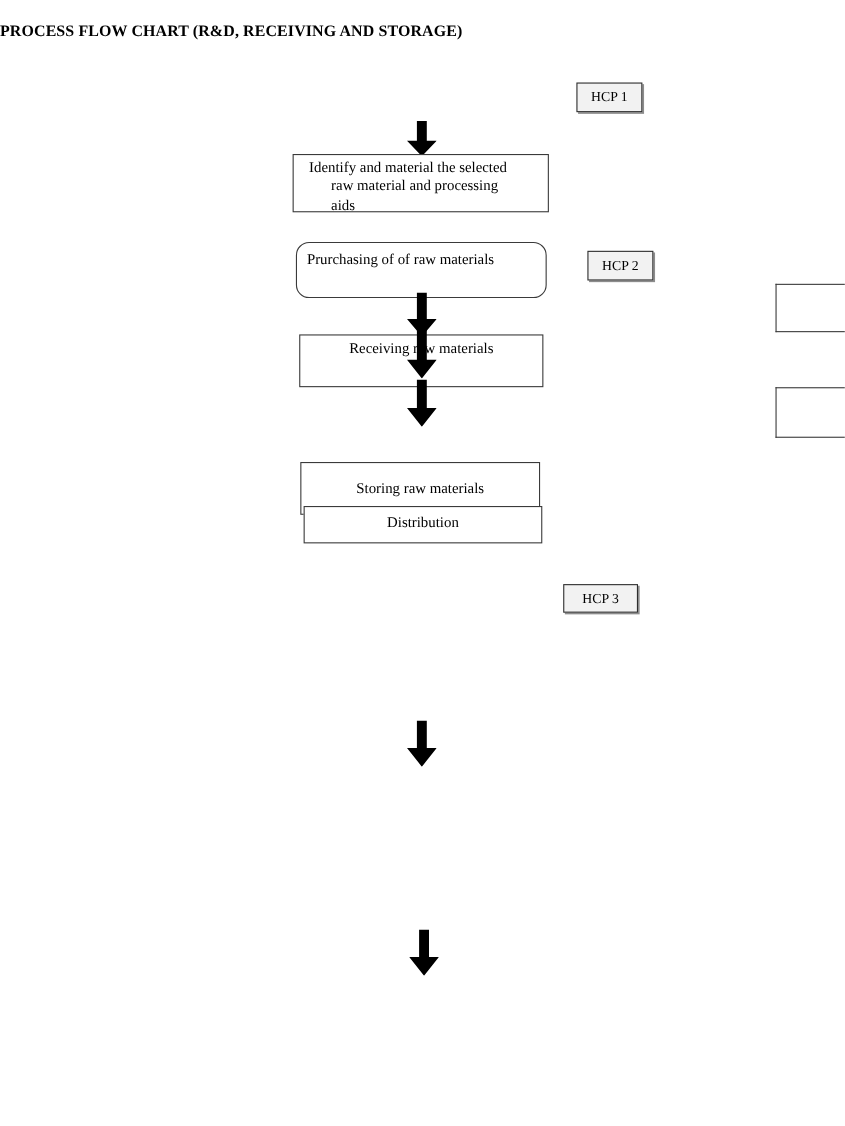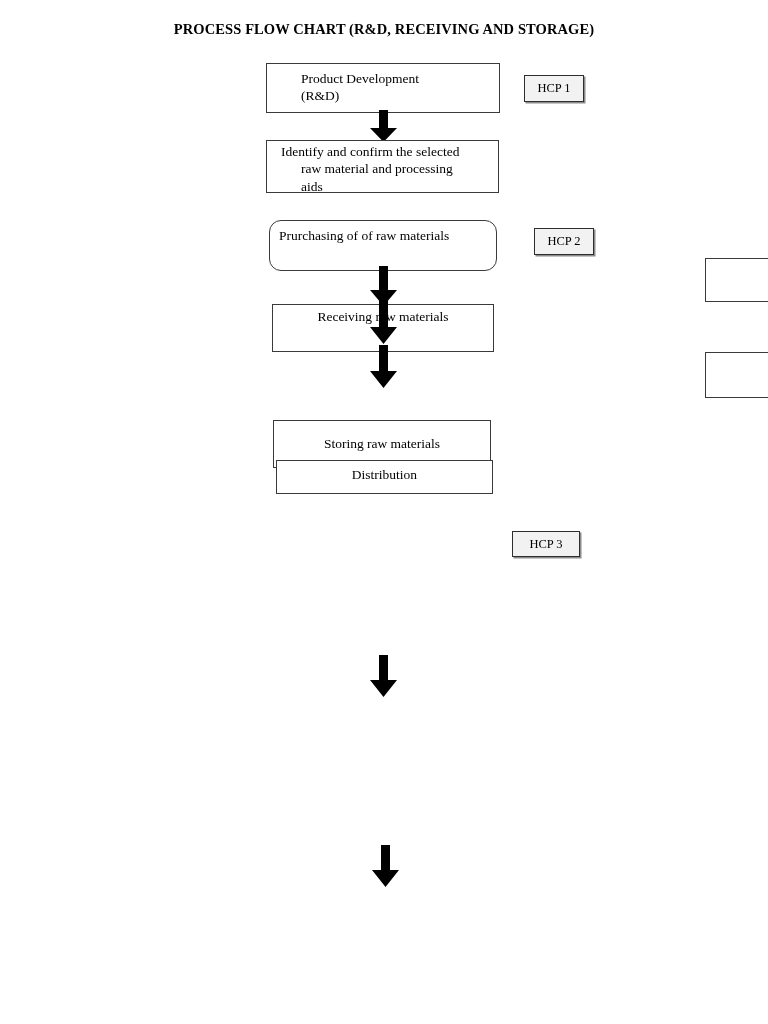--- a/index.html
+++ b/index.html
@@ -22,21 +22,20 @@
     width: 768px;
     height: 1024px;
   }
 
   
   .chart-title {
     position: absolute;
     left: 0;
     top: 21px;
     width: 768px;
-    text-align: center;
     font-family: "Liberation Serif", "DejaVu Serif", serif;
     font-weight: bold;
     font-size: 14.5px;
     letter-spacing: 0.1px;
     white-space: nowrap;
   }
 
   
   .pbox {
     position: absolute;
@@ -116,36 +115,30 @@
   .arr-5 { left:370px; top:655px; width:27px; height:42px; }
   .arr-6 { left:372px; top:845px; width:27px; height:42px; }
 </style>
 </head>
 <body>
 
 <div class="page">
 
   <div class="chart-title">PROCESS FLOW CHART (R&amp;D, RECEIVING AND STORAGE)</div>
 
-  <div class="pbox box-pd">
-    <div class="txt">
-      <div class="l1">Product Development</div>
-      <div class="l2">(R&amp;D)</div>
-    </div>
-  </div>
 
   <div class="arrow arr-1">
     <svg viewBox="0 0 27 32" preserveAspectRatio="none" aria-hidden="true">
       <polygon points="9,0 18,0 18,18 27,18 13.5,32 0,18 9,18" fill="currentColor"></polygon>
     </svg>
   </div>
 
   <div class="pbox box-identify">
     <div class="txt">
-      <div class="l1">Identify and confirm the selected</div>
+      <div class="l1">Identify and material the selected</div>
       <div class="l2">raw material and processing</div>
       <div class="l3">aids</div>
     </div>
   </div>
 
   <div class="pbox box-purchase">
     <div class="txt">Prurchasing of of raw materials</div>
   </div>
 
   <div class="arrow arr-2">

